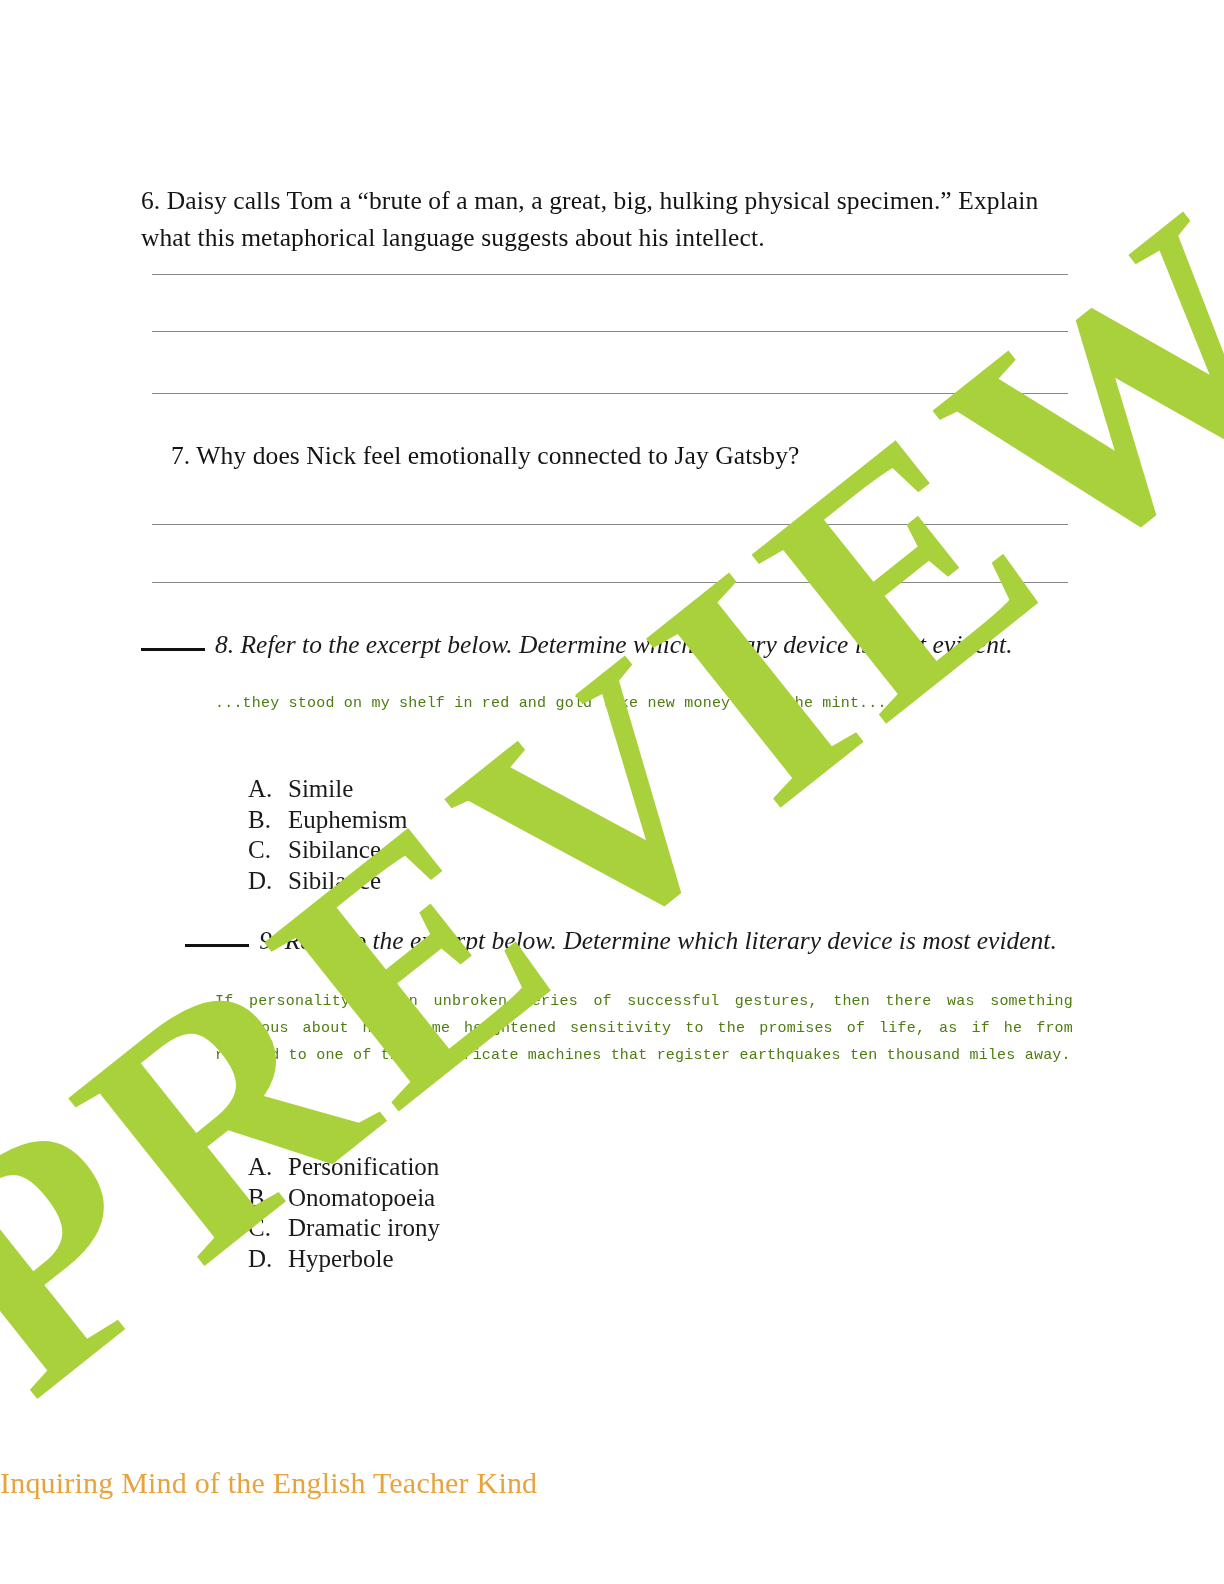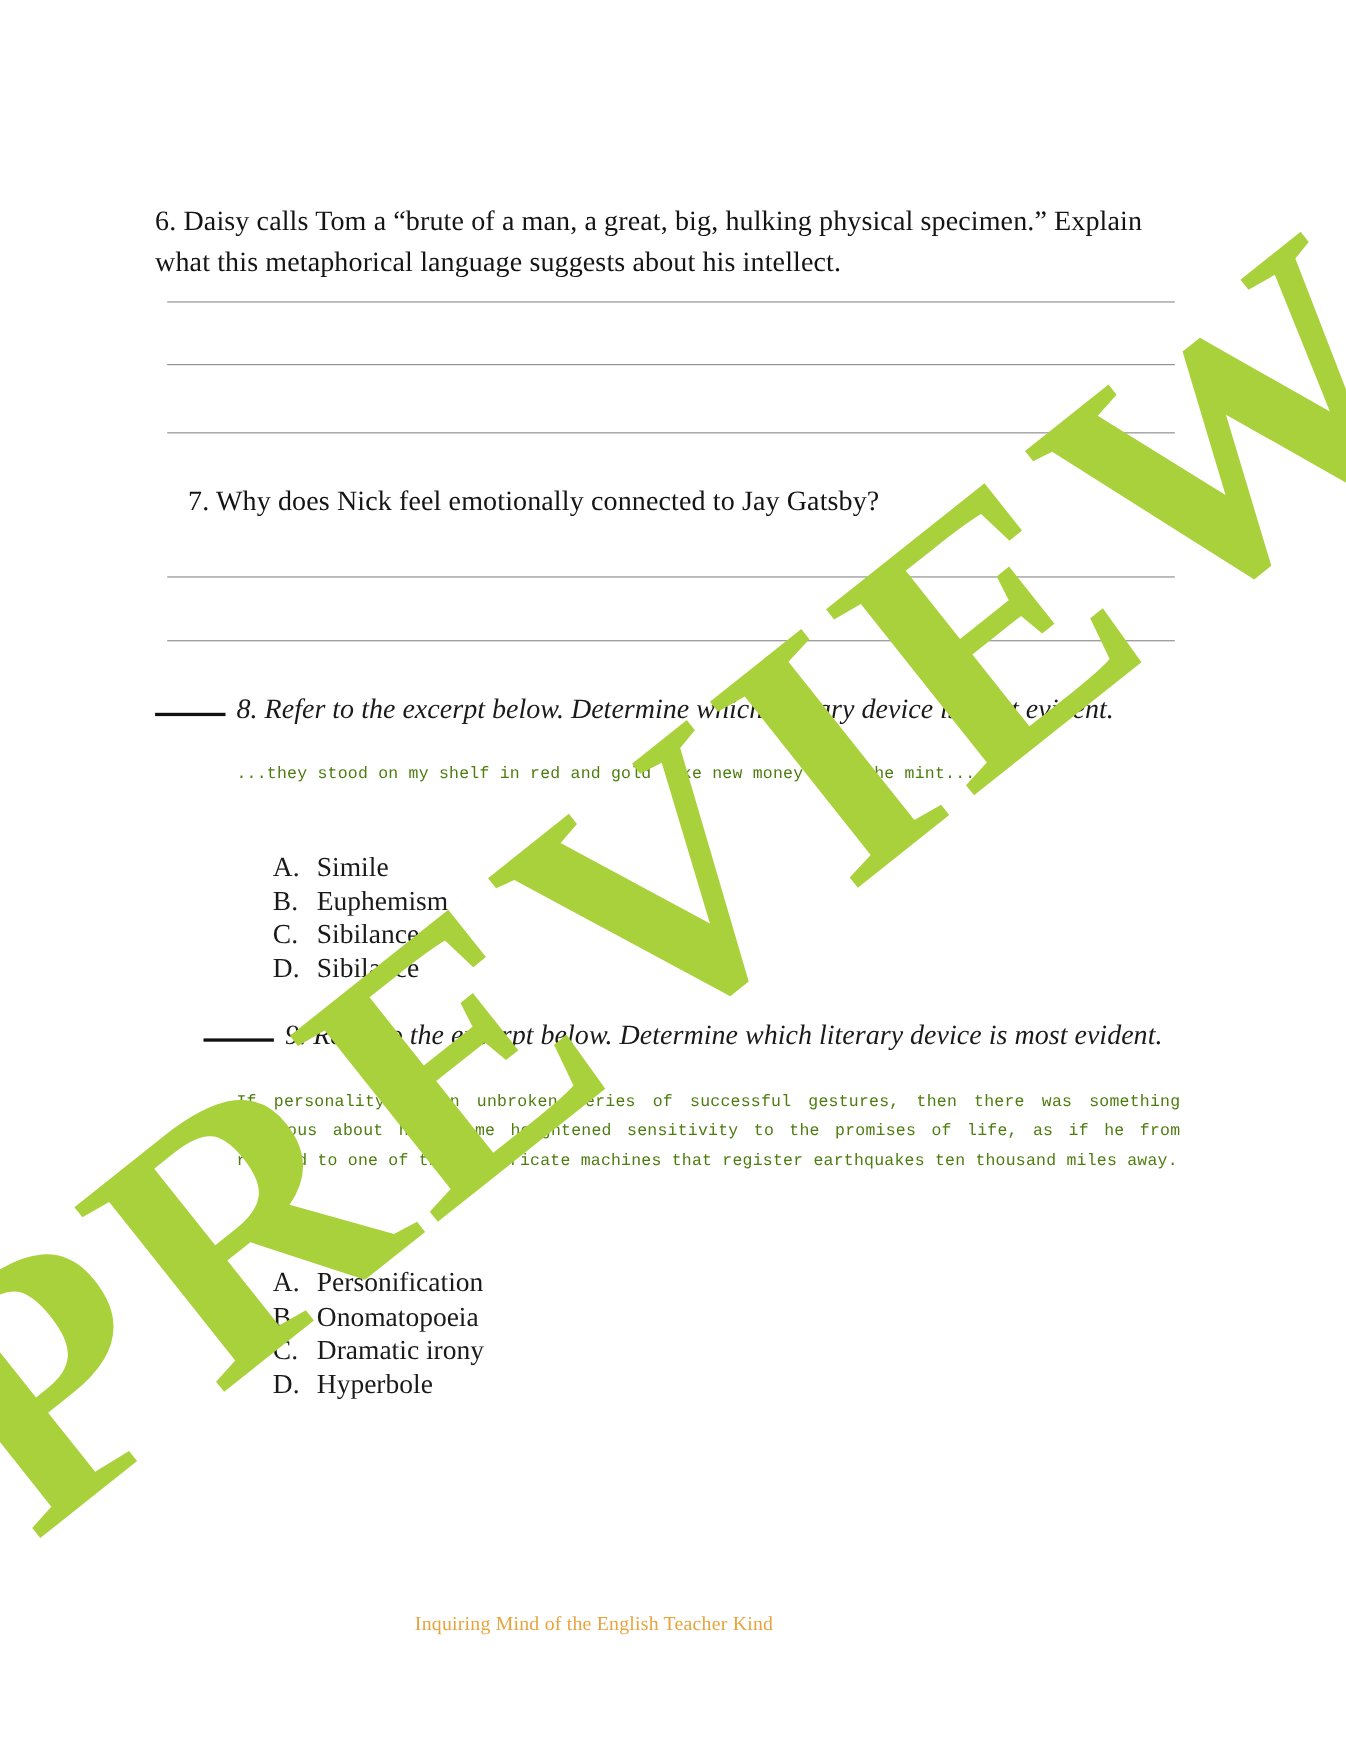--- a/index.html
+++ b/index.html
@@ -101,22 +101,22 @@
     flex: 0 0 40px;
   }
   .opt-label { white-space: nowrap; font-family: Liberation Serif, serif; }
 
   
   #footer {
     position: absolute;
     left: 0;
     top: 1466px;
     width: 1080px;
-    text-align: center;
-    font-size: 18px;
+    text-align: left;
+    font-size: 30px;
     color: #e8a33d;
     letter-spacing: 0.2px;
   }
 
   
   .watermark {
     position: absolute;
     left: 0;
     top: 0;
     width: 1224px;

